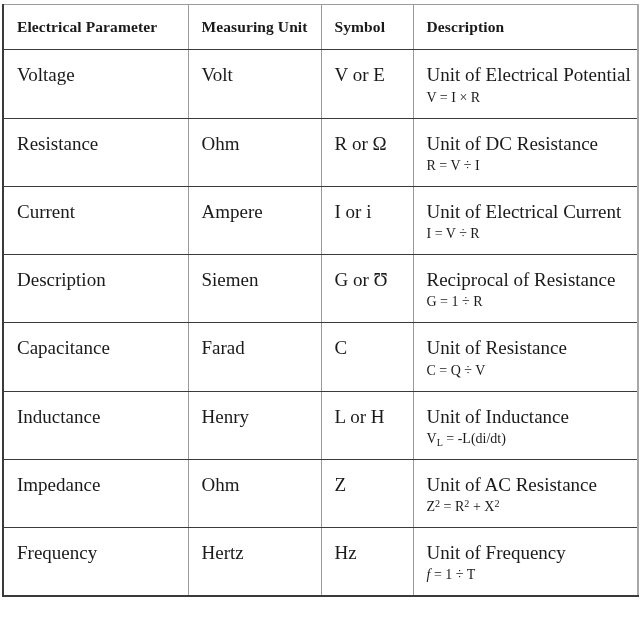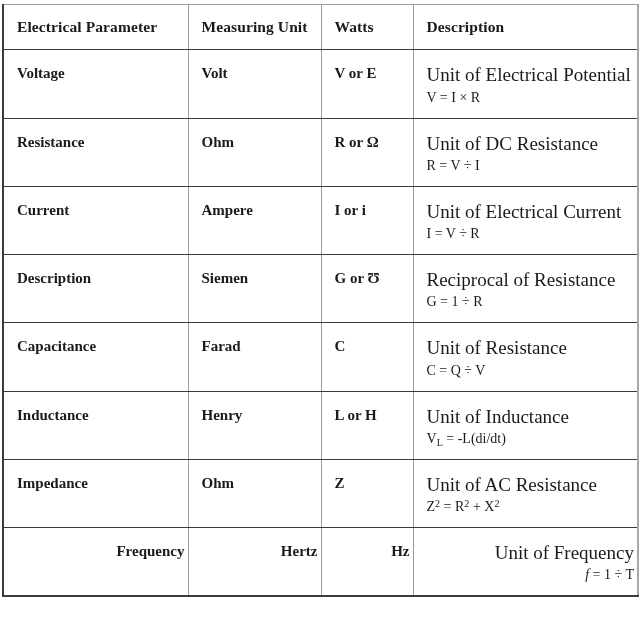--- a/index.html
+++ b/index.html
@@ -55,36 +55,34 @@
   }
   table.param-table th:last-child,
   table.param-table td:last-child {
     border-right: 2px solid #a8a8a8;
   }
   tr.data-row td {
     height: 55px;
   }
   tr.data-row:last-child td {
     border-bottom: 2px solid #3a3a3a;
-    text-align: right;
   }
   .cellpad {
     padding: 10px 0 8px 10px;
     line-height: 1.28;
   }
   .header-label {
     font-weight: bold;
     font-size: 15.5px;
     letter-spacing: 0.1px;
     white-space: nowrap;
   }
   .cell-text {
-    font-size: 15px;
+    font-size: 19px;
     white-space: nowrap;
-    font-weight: bold;
   }
   .desc-line {
     font-size: 19px;
     display: block;
     white-space: nowrap;
   }
   .desc-formula {
     font-size: 14px;
     display: block;
     margin-top: 1px;
@@ -107,21 +105,21 @@
     </colgroup>
     <thead>
       <tr class="header-row">
         <th>
           <div class="cellpad"><span class="header-label">Electrical Parameter</span></div>
         </th>
         <th>
           <div class="cellpad"><span class="header-label">Measuring Unit</span></div>
         </th>
         <th>
-          <div class="cellpad"><span class="header-label">Watts</span></div>
+          <div class="cellpad"><span class="header-label">Symbol</span></div>
         </th>
         <th>
           <div class="cellpad"><span class="header-label">Description</span></div>
         </th>
       </tr>
     </thead>
     <tbody>
       <tr class="data-row">
         <td>
             <div class="cellpad"><span class="cell-text">Voltage</span></div>

